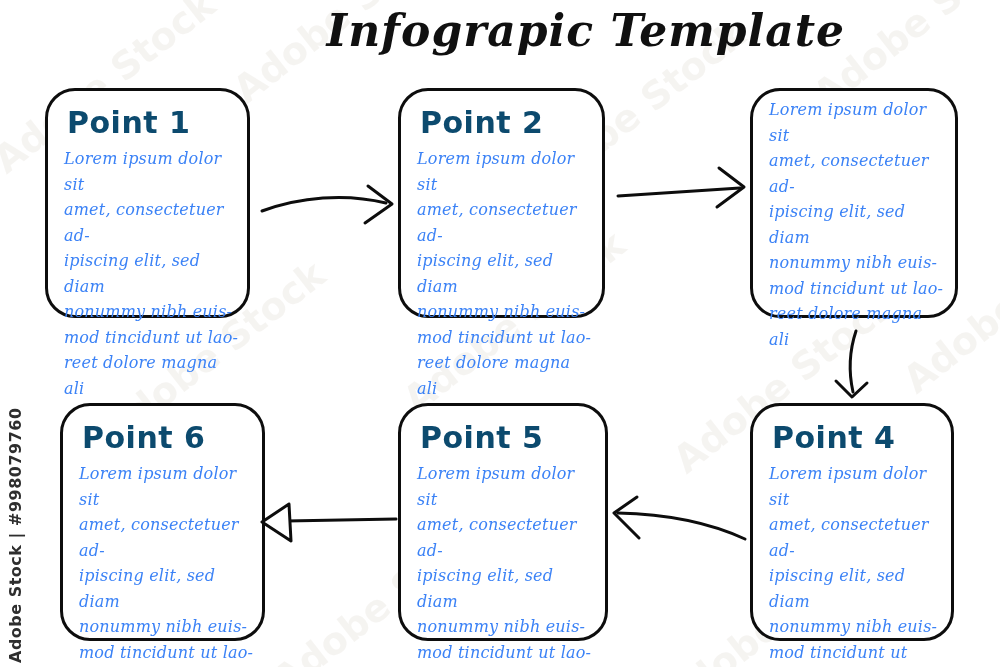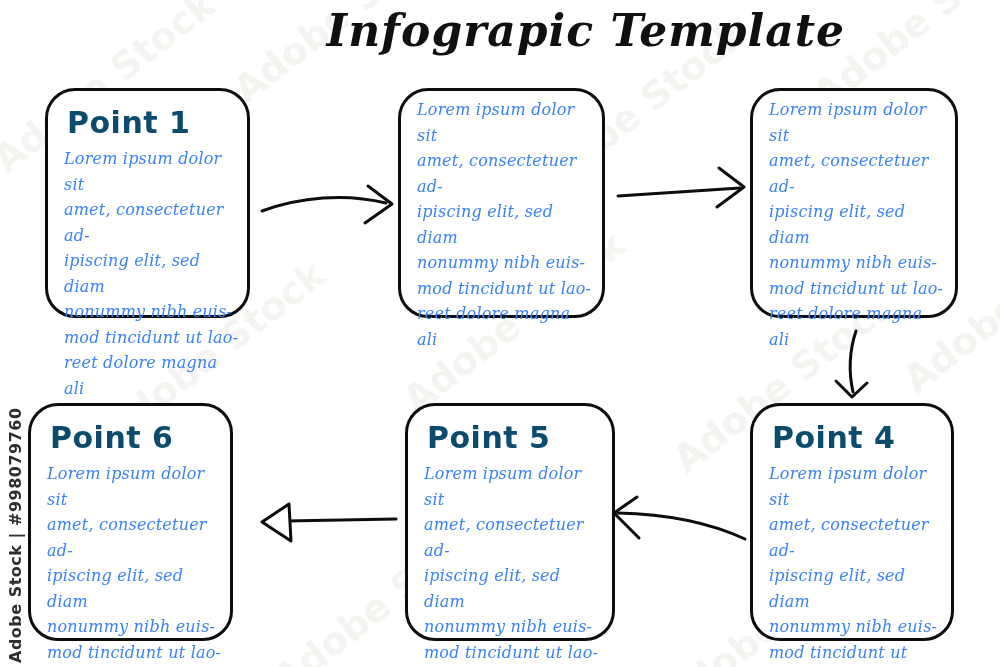--- a/index.html
+++ b/index.html
@@ -32,22 +32,22 @@
   }
 
   .box{
     position:absolute;background:#fff;border:3px solid #0d0d0d;border-radius:30px;
     box-sizing:border-box;
   }
   .box-1{left:45px;top:88px;width:205px;height:230px;}
   .box-2{left:398px;top:88px;width:207px;height:230px;}
   .box-3{left:750px;top:88px;width:208px;height:230px;}
   .box-4{left:750px;top:403px;width:204px;height:238px;}
-  .box-5{left:398px;top:403px;width:210px;height:238px;margin-left:7px;}
-  .box-6{left:28px;top:403px;width:205px;height:238px;}
+  .box-5{left:398px;top:403px;width:210px;height:238px;}
+  .box-6{left:60px;top:403px;width:205px;height:238px;}
 
   .box h2{
     margin:15px 10px 2px 19px;
     font-family:"DejaVu Sans",sans-serif;font-weight:bold;
     font-size:30px;line-height:34px;color:#0c4a6e;letter-spacing:0.5px;
   }
   .box p{
     margin:6px 8px 0 16px;
     font-family:"DejaVu Serif",serif;font-style:italic;
     font-size:16px;line-height:25.5px;color:#3b82f6;
@@ -89,20 +89,21 @@
   <div class="box box-1">
     <h2>Point 1</h2>
     <p>Lorem ipsum dolor sit
 amet, consectetuer ad-
 ipiscing elit, sed diam
 nonummy nibh euis-
 mod tincidunt ut lao-
 reet dolore magna ali</p>
   </div>
   <div class="box box-2">
+    <h2>Point 2</h2>
     <p>Lorem ipsum dolor sit
 amet, consectetuer ad-
 ipiscing elit, sed diam
 nonummy nibh euis-
 mod tincidunt ut lao-
 reet dolore magna ali</p>
   </div>
   <div class="box box-3">
     <p>Lorem ipsum dolor sit
 amet, consectetuer ad-

